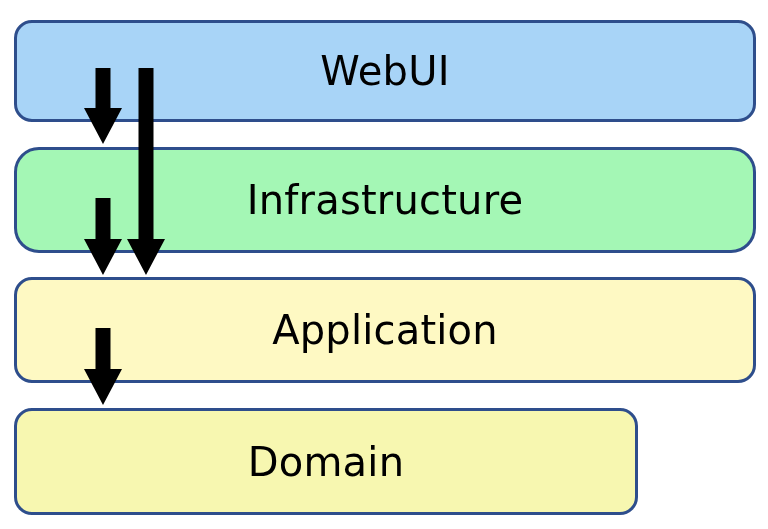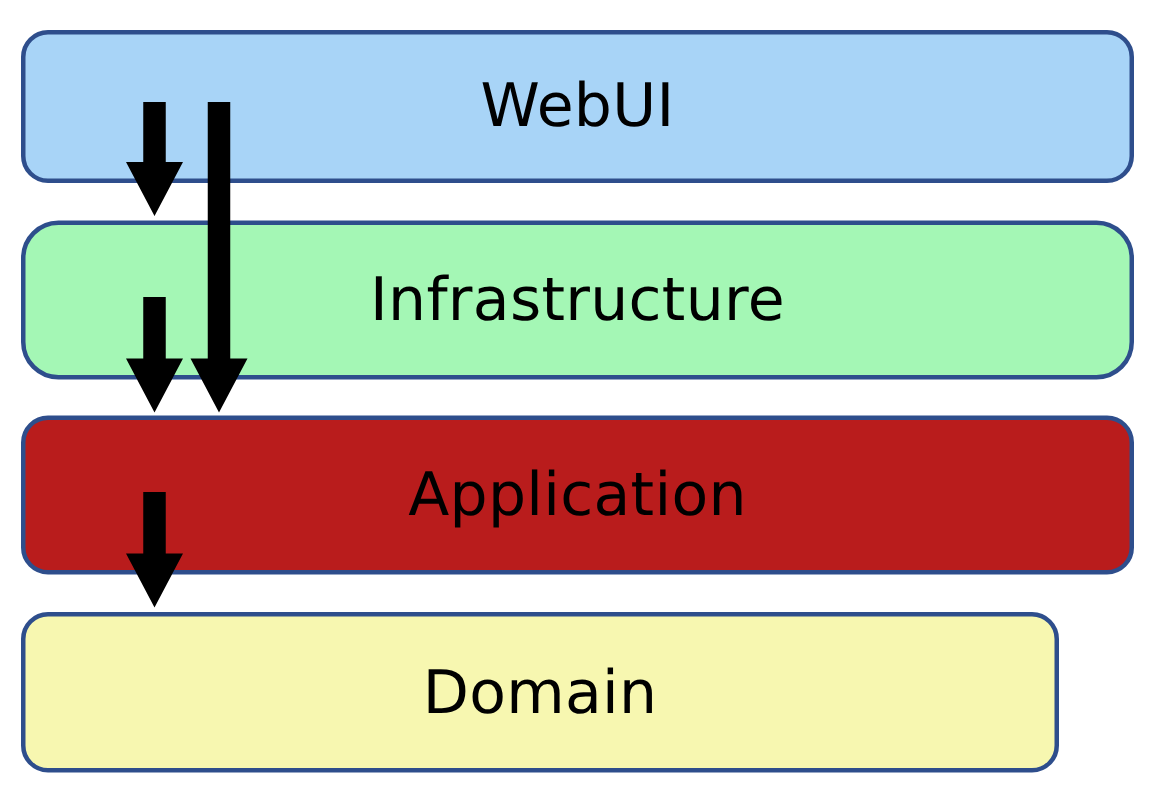--- a/index.html
+++ b/index.html
@@ -51,25 +51,25 @@
 <div id="diagram">
 
   <div class="layer" style="left: 14px; top: 20px; width: 742px; height: 102px; background: rgb(168, 212, 247); border-color: rgb(46, 78, 140); border-width: 3px;">
     <span class="layer-label">WebUI</span>
   </div>
 
   <div class="layer" style="left: 14px; top: 147px; width: 742px; height: 106px; background: rgb(164, 247, 181); border-color: rgb(46, 78, 140); border-width: 3px; border-radius: 25px;">
     <span class="layer-label">Infrastructure</span>
   </div>
 
-  <div class="layer" style="left: 14px; top: 277px; width: 742px; height: 106px; background: #b91c1c; border-color: rgb(46, 78, 140); border-width: 3px;">
+  <div class="layer" style="left: 14px; top: 277px; width: 742px; height: 106px; background: #fef9c3; border-color: rgb(46, 78, 140); border-width: 3px;">
     <span class="layer-label">Application</span>
   </div>
 
-  <div class="layer" style="left: 14px; top: 408px; width: 692px; height: 107px; background: rgb(247, 247, 176); border-color: rgb(46, 78, 140); border-width: 3px;">
+  <div class="layer" style="left: 14px; top: 408px; width: 624px; height: 107px; background: rgb(247, 247, 176); border-color: rgb(46, 78, 140); border-width: 3px;">
     <span class="layer-label">Domain</span>
   </div>
 
   <svg class="arrow-layer" viewBox="0 0 768 529" width="768" height="529" xmlns="http://www.w3.org/2000/svg">
     <g id="arrow-group">
         <polygon points="95.5,68 110.5,68 110.5,108 122,108 103,144 84,108 95.5,108" fill="#000000"></polygon>
         <polygon points="138.5,68 153.5,68 153.5,239 165,239 146,275 127,239 138.5,239" fill="#000000"></polygon>
         <polygon points="95.5,198 110.5,198 110.5,239 122,239 103,275 84,239 95.5,239" fill="#000000"></polygon>
         <polygon points="95.5,328 110.5,328 110.5,369 122,369 103,405 84,369 95.5,369" fill="#000000"></polygon>
       </g>

